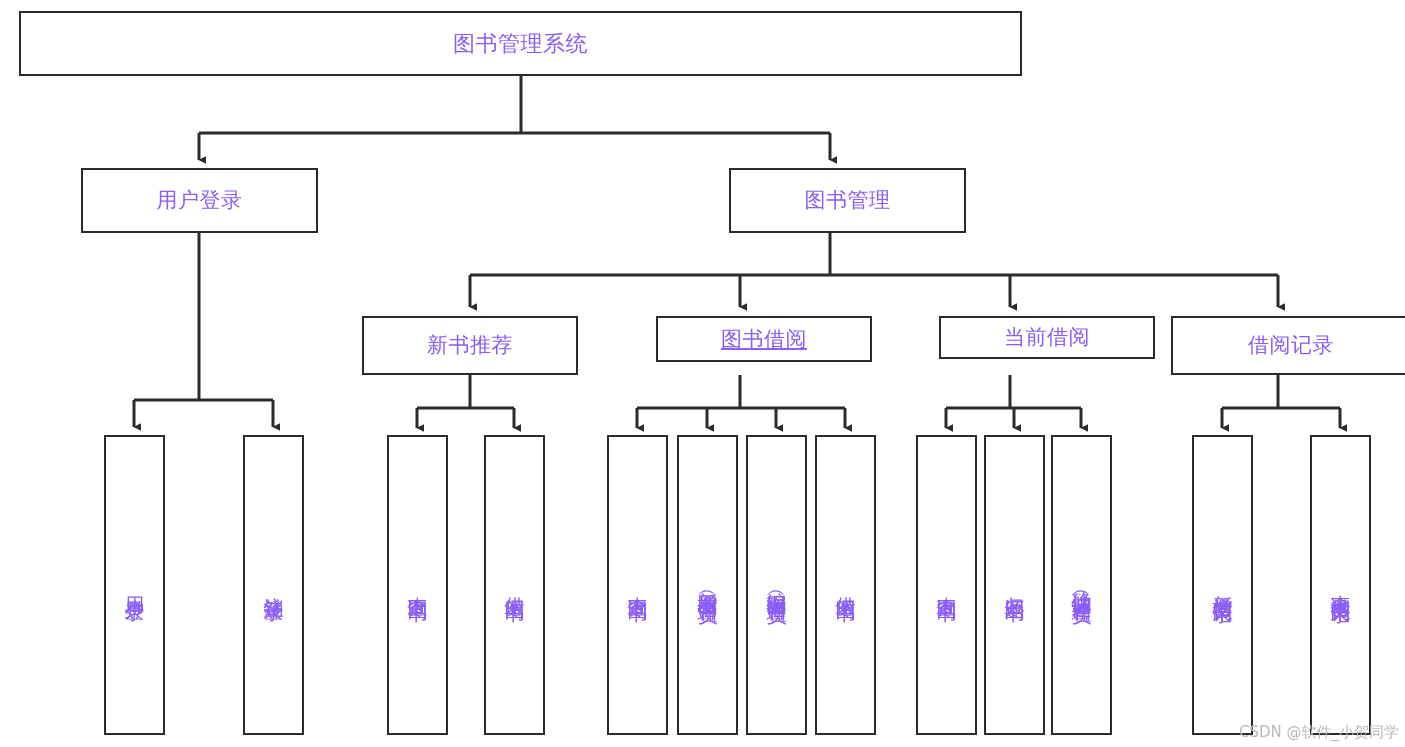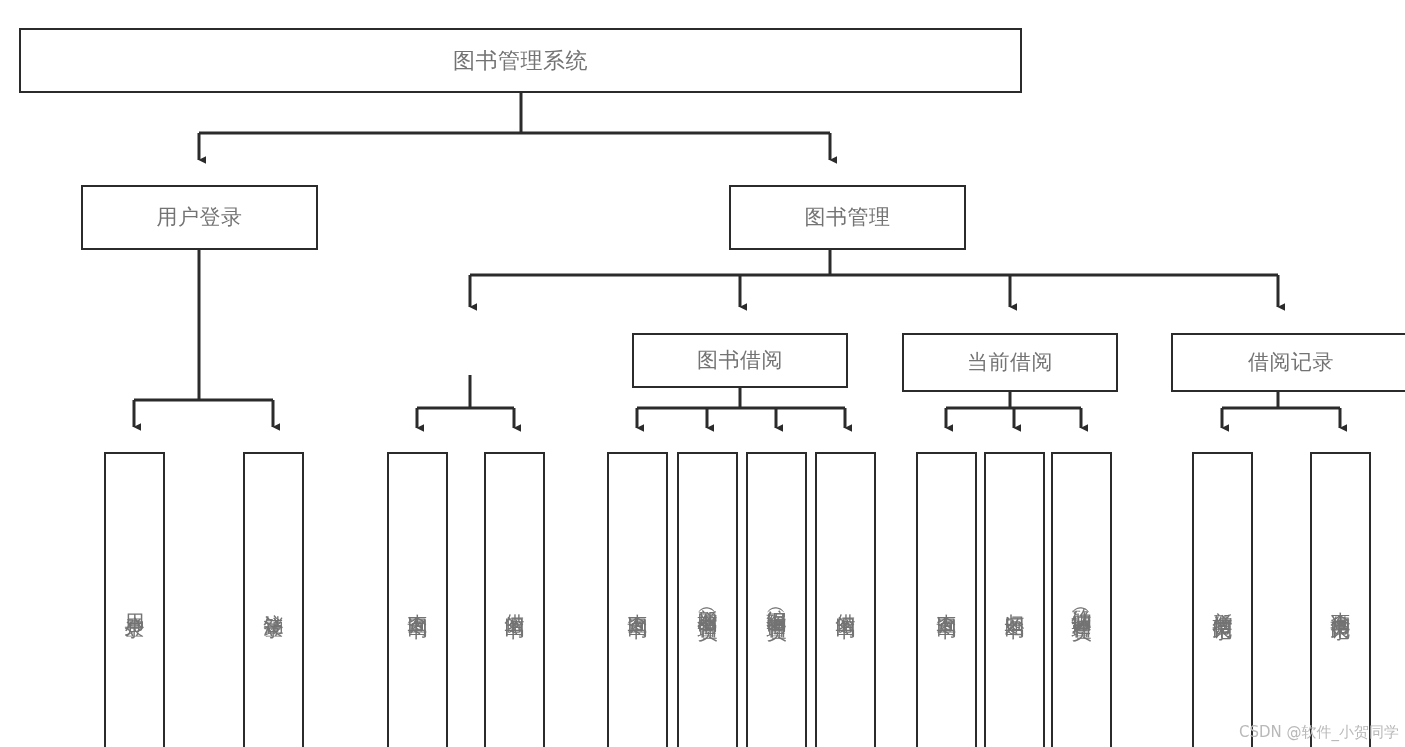--- a/index.html
+++ b/index.html
@@ -25,23 +25,22 @@
     height: 747px;
   }
   .node {
     position: absolute;
     box-sizing: border-box;
     background: #ffffff;
     border: 2.5px solid #2b2b2b;
     display: flex;
     align-items: center;
     justify-content: center;
-    color: #737373;
+    color: #8b5cf6;
     z-index: 3;
-    margin-top: 17px;
   }
   .node-label {
     display: block;
     text-align: center;
     line-height: 1.08;
     letter-spacing: 0.5px;
   }
   .h-node .node-label {
     font-size: 21px;
   }
@@ -126,24 +125,27 @@
     <span class="node-label">图书管理系统</span>
   </div>
 
   <div class="node h-node" style="left:81px; top:168px; width:237px; height:65px;">
     <span class="node-label">用户登录</span>
   </div>
   <div class="node h-node" style="left:729px; top:168px; width:237px; height:65px;">
     <span class="node-label">图书管理</span>
   </div>
 
-  <div class="node h-node" style="left:632px; top:316px; width:216px; height:55px;">
+  <div class="node h-node" style="left:362px; top:316px; width:216px; height:59px;">
+    <span class="node-label">新书推荐</span>
+  </div>
+  <div class="node h-node" style="left:656px; top:316px; width:216px; height:46px;text-decoration:underline;">
     <span class="node-label">图书借阅</span>
   </div>
-  <div class="node h-node" style="left:902px; top:316px; width:216px; height:59px;">
+  <div class="node h-node" style="left:939px; top:316px; width:216px; height:43px;">
     <span class="node-label">当前借阅</span>
   </div>
   <div class="node h-node" style="left:1171px; top:316px; width:240px; height:59px;">
     <span class="node-label">借阅记录</span>
   </div>
 
   <div class="node v-node" style="left:104px; top:435px; width:61px; height:300px;">
     <span class="node-label">用户登录</span>
   </div>
   <div class="node v-node" style="left:243px; top:435px; width:61px; height:300px;">

